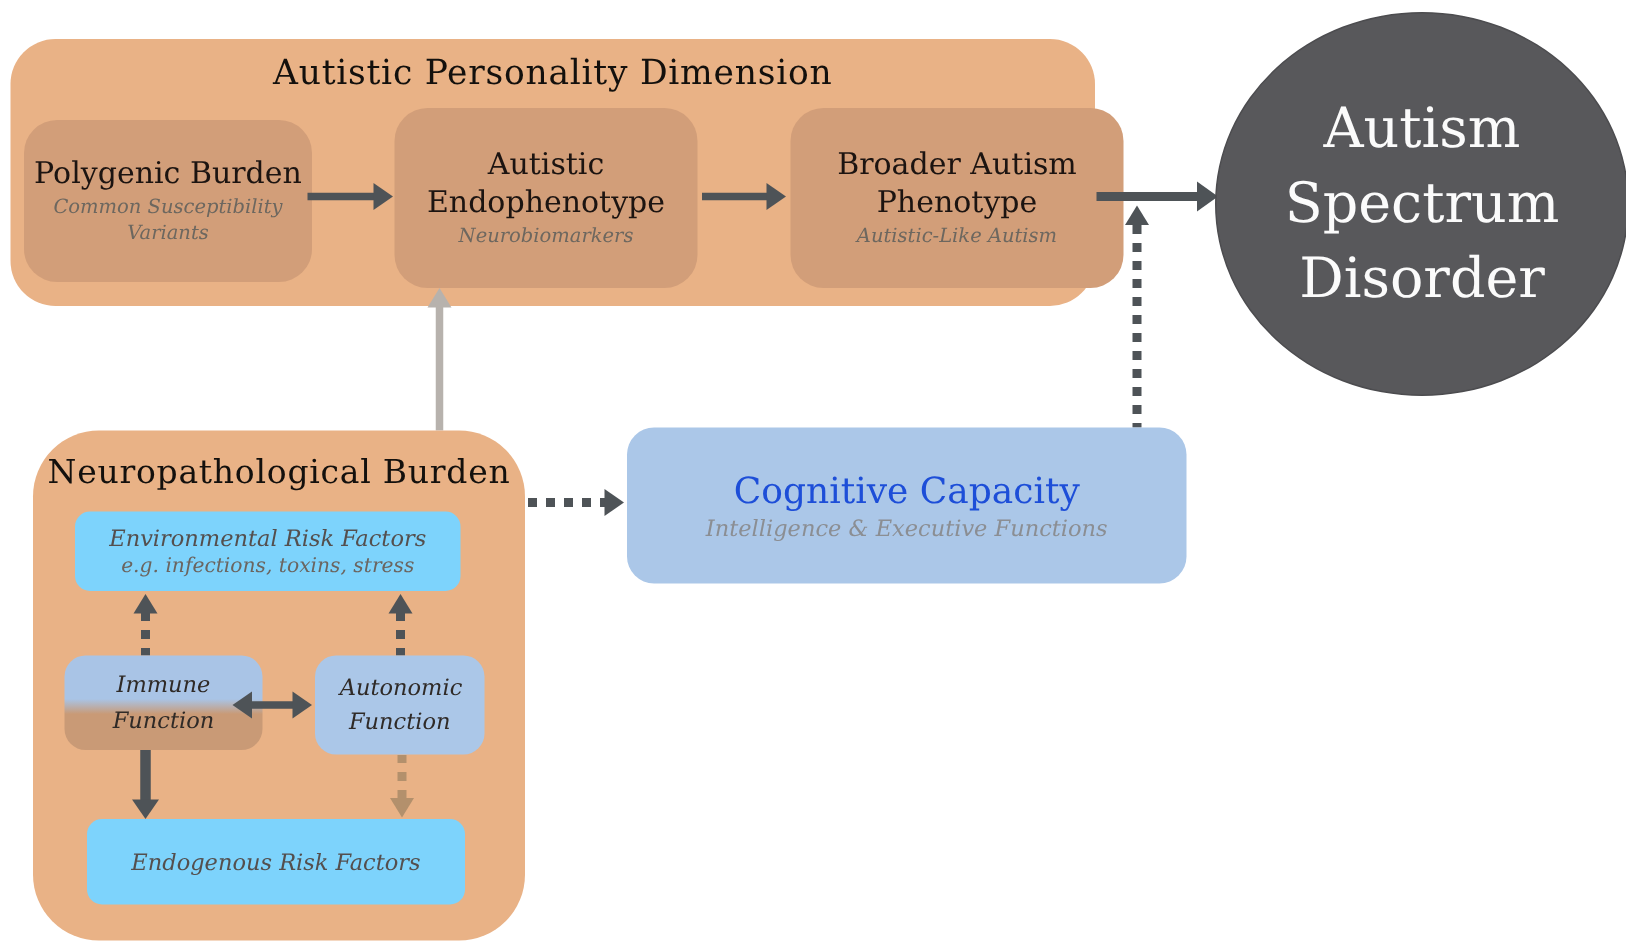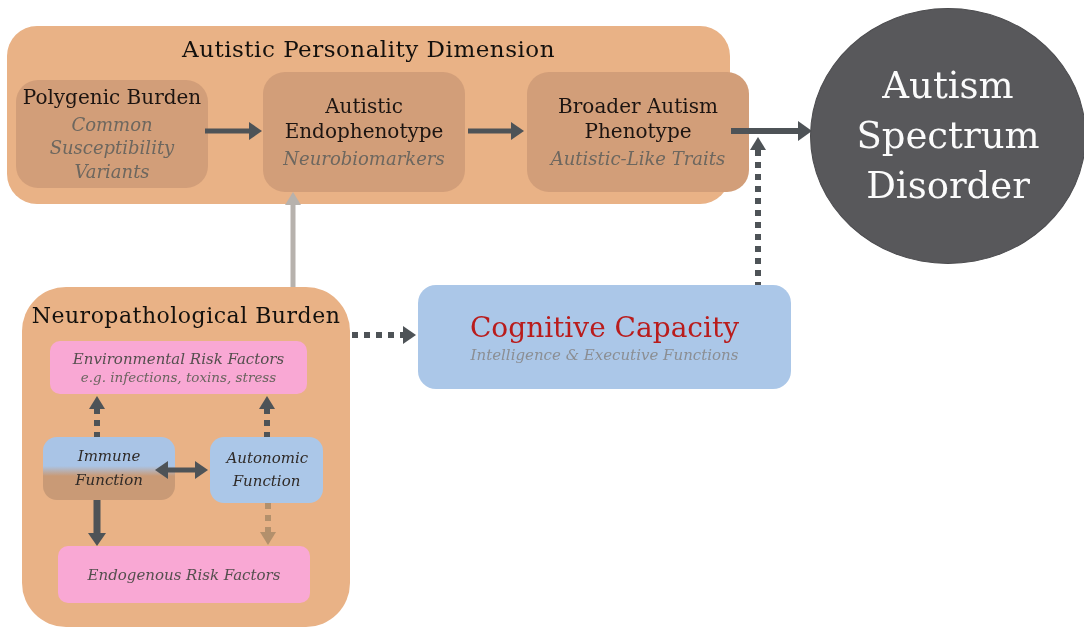--- a/index.html
+++ b/index.html
@@ -5,21 +5,21 @@
   html,body{margin:0;padding:0;background:#ffffff;}
   .canvas{
     position:relative;width:1084px;height:632px;background:#ffffff;overflow:hidden;
     font-family:"DejaVu Serif","Liberation Serif",serif;
     padding-left:29px;
   }
   .panel{position:absolute;background:#e9b286;}
   .panel-title{position:absolute;width:100%;text-align:center;color:#13100d;letter-spacing:.5px;}
   .node{position:absolute;background:#d29e79;display:flex;flex-direction:column;align-items:center;justify-content:center;text-align:center;}
   .node-title{font-size:20px;line-height:1.25;color:#1c1411;}
-  .node-sub{font-style:italic;font-size:18px;line-height:1.3;color:#6d675f;margin-top:3px;}
+  .node-sub{font-style:italic;font-size:13px;line-height:1.3;color:#6d675f;margin-top:3px;}
   .blue{background:#abc7e8;}
   
   .arr{position:absolute;}
   .shaft-h{position:absolute;left:0;top:50%;transform:translateY(-50%);height:5px;background:#4e5357;}
   .shaft-h.solid-end{right:11px;}
   .head-r{position:absolute;right:0;top:50%;transform:translateY(-50%);width:0;height:0;
           border-left:13px solid #4e5357;border-top:9px solid transparent;border-bottom:9px solid transparent;}
   .head-l{position:absolute;left:0;top:50%;transform:translateY(-50%);width:0;height:0;
           border-right:13px solid #4e5357;border-top:9px solid transparent;border-bottom:9px solid transparent;}
   .shaft-v{position:absolute;left:50%;transform:translateX(-50%);width:5px;background:#4e5357;}
@@ -34,23 +34,23 @@
   .gray .head-u{border-bottom-color:#b7b2ad;}
   .tan.dash-v{background:repeating-linear-gradient(to bottom,#b3906c 0 6px,transparent 6px 12px);}
   .tan-head{border-top-color:#b3906c !important;}
   .thick{width:7px;}
   
   .asd-circle{position:absolute;left:810px;top:8px;width:274px;height:254px;border-radius:50%;
               background:#58585b;border:1px solid #4c4c4f;display:flex;align-items:center;justify-content:center;}
   .asd-text{color:#fbfbfb;font-size:37px;line-height:1.35;text-align:center;width:215px;}
   .cog-box{position:absolute;left:418px;top:285px;width:373px;height:104px;border-radius:18px;
            display:flex;flex-direction:column;align-items:center;justify-content:center;text-align:center;}
-  .cog-title{font-size:28px;color:#b91c1c;}
+  .cog-title{font-size:24px;color:#1d4ed8;}
   .cog-sub{font-style:italic;font-size:15px;color:#8b8e93;margin-top:2px;}
-  .risk-box{position:absolute;background:#f9a8d4;border-radius:10px;display:flex;flex-direction:column;
+  .risk-box{position:absolute;background:#7dd3fc;border-radius:10px;display:flex;flex-direction:column;
             align-items:center;justify-content:center;text-align:center;}
   .risk-l1{font-style:italic;font-size:15px;color:#544f4e;}
   .risk-l2{font-style:italic;font-size:13.5px;color:#6b6560;margin-top:1px;}
   .fn-box{position:absolute;border-radius:14px;display:flex;align-items:center;justify-content:center;text-align:center;}
   .fn-label{font-style:italic;font-size:15px;line-height:1.55;color:#2f2a27;width:80px;}
   .immune-grad{background:linear-gradient(to bottom,#a9c4e6 0%,#a9c4e6 46%,#c99a76 62%,#c99a76 100%);}
 </style>
 </head>
 <body>
 
@@ -64,21 +64,21 @@
       <div class="node-sub">Common Susceptibility Variants</div>
     </div>
 
     <div class="node" style="left:256px;top:46px;width:202px;height:120px;border-radius:22px;">
       <div class="node-title" style="width:160px;">Autistic Endophenotype</div>
       <div class="node-sub">Neurobiomarkers</div>
     </div>
 
     <div class="node" style="left:520px;top:46px;width:222px;height:120px;border-radius:22px;">
       <div class="node-title" style="width:160px;">Broader Autism Phenotype</div>
-      <div class="node-sub">Autistic-Like Traits</div>
+      <div class="node-sub">Autistic-Like Autism</div>
     </div>
 
     <div class="arr" style="left:198px;top:96px;width:57px;height:18px;">
       <span class="shaft-h solid-end"></span>
       <span class="head-r"></span>
     </div>
     <div class="arr" style="left:461px;top:96px;width:56px;height:18px;">
       <span class="shaft-h solid-end"></span>
       <span class="head-r"></span>
     </div>

